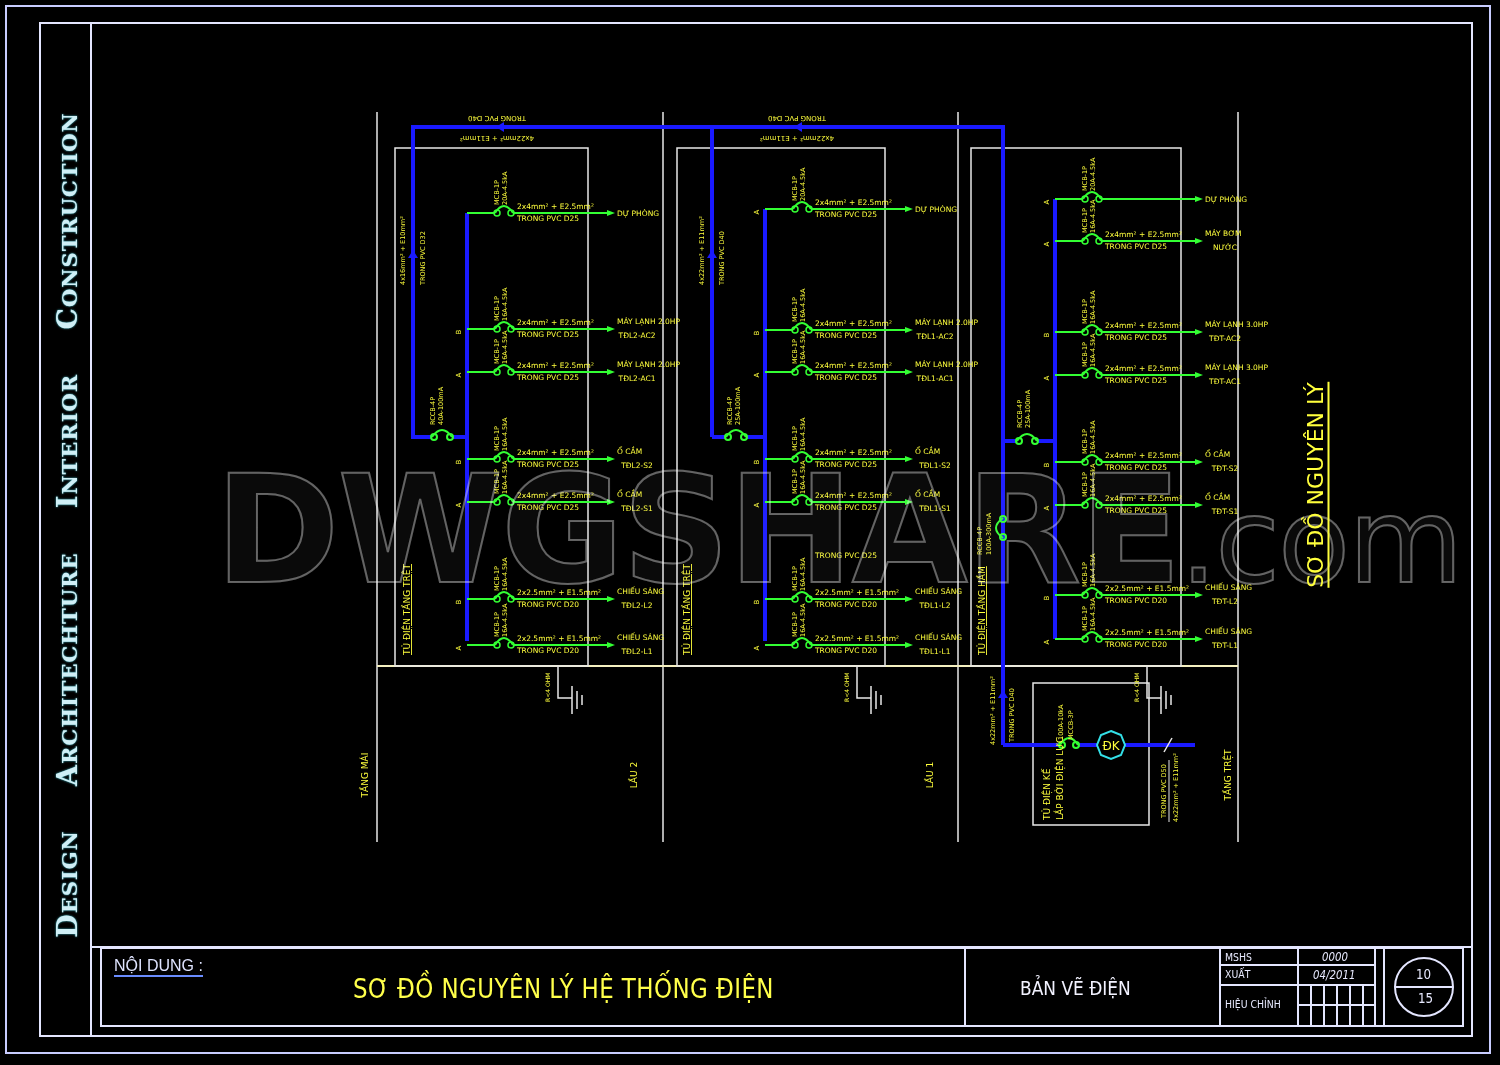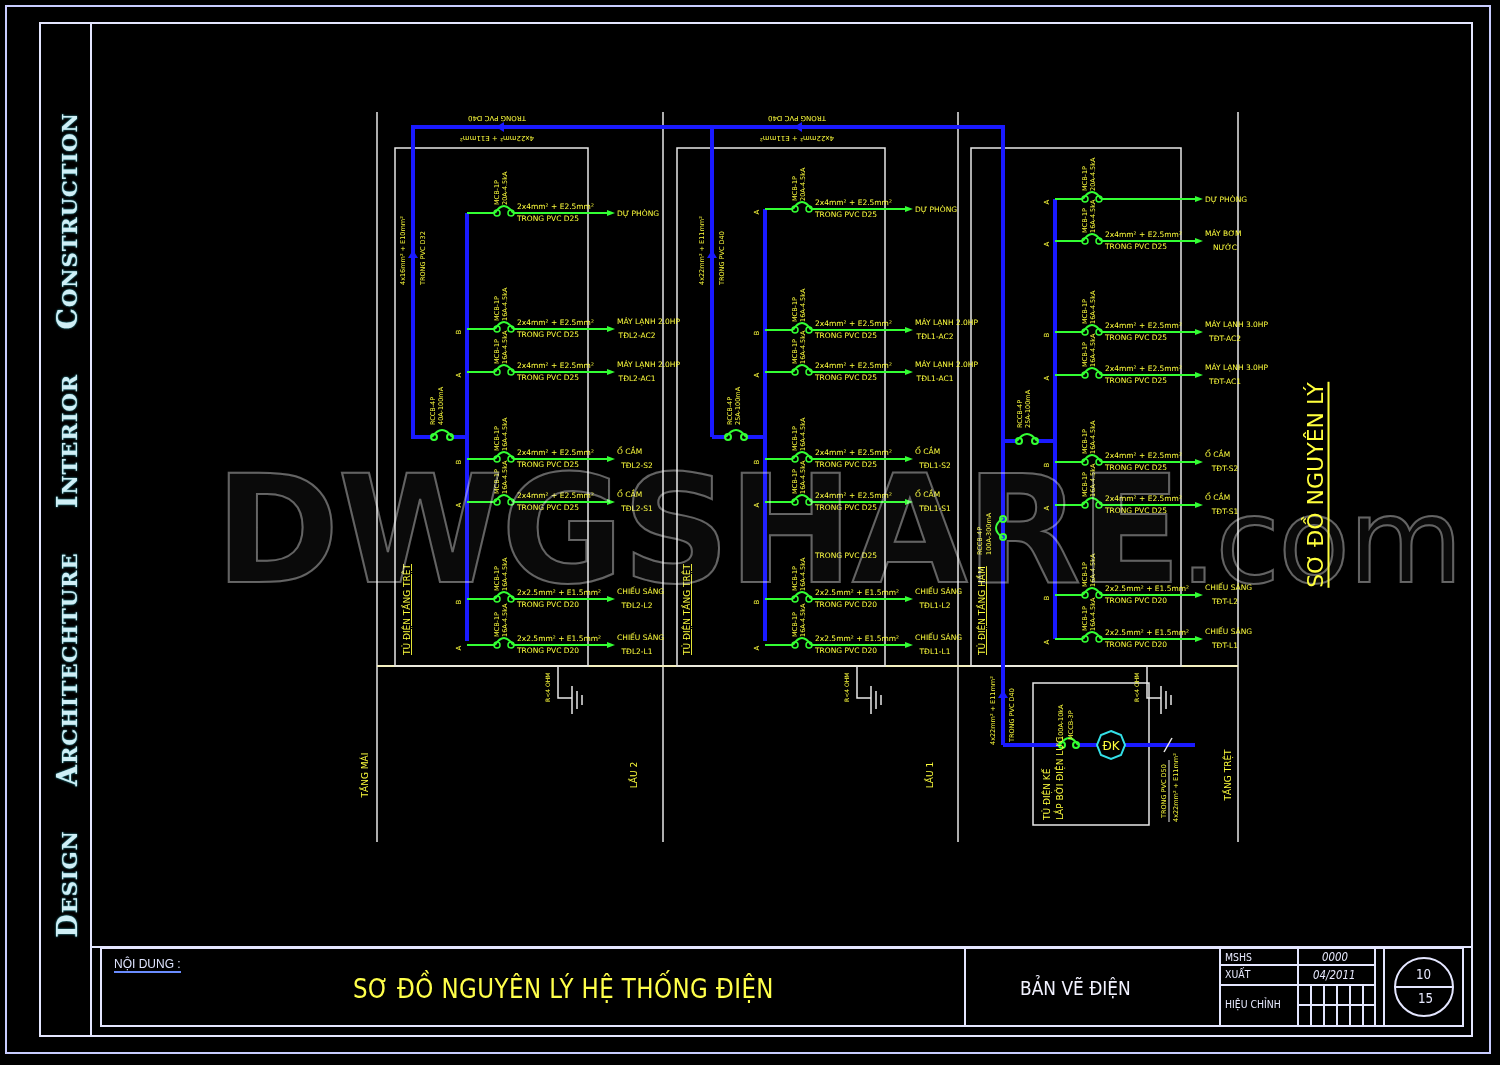--- a/index.html
+++ b/index.html
@@ -4,21 +4,21 @@
 <style>
   html,body{margin:0;padding:0;background:#000;}
   body{width:1500px;height:1065px;position:relative;overflow:hidden;font-family:"Liberation Sans",sans-serif;}
   #canvas{position:absolute;left:0;top:0;width:1500px;height:1065px;}
   .side-strip{position:absolute;left:44px;top:110px;width:46px;height:830px;}
   .side-text{position:absolute;left:50%;top:50%;transform:translate(-50%,-50%) rotate(-90deg);white-space:nowrap;
     font-family:"DejaVu Serif",serif;font-weight:bold;color:#cfeff6;font-size:21px;letter-spacing:1px;
     text-shadow:0 0 2px #4fd6e6;}
   .side-text .cap{font-size:27px;}
   .side-text .gap{display:inline-block;width:36px;}
-  .tb-label{position:absolute;color:#e6e6f0;font-size:12px;}
+  .tb-label{position:absolute;color:#e6e6f0;font-size:16px;}
   .tb-main{position:absolute;color:#ffff4a;font-size:27px;letter-spacing:0.5px;font-family:"DejaVu Sans",sans-serif;transform:scaleX(0.85);transform-origin:left center;}
   .tb-sub{position:absolute;color:#f2f2ff;font-size:20px;font-family:"DejaVu Sans",sans-serif;transform:scaleX(0.85);transform-origin:left center;}
   .tb-small{position:absolute;color:#e8eaff;font-size:11px;font-family:"DejaVu Sans",sans-serif;transform:scaleX(0.85);transform-origin:left center;}
   .watermark{position:absolute;left:215px;top:455px;font-family:"DejaVu Sans",sans-serif;font-weight:bold;font-size:150px;
     color:rgba(255,255,255,0.04);-webkit-text-stroke:2px rgba(255,255,255,0.38);letter-spacing:-2px;white-space:nowrap;line-height:1;}
   .watermark .dotcom{font-size:118px;font-weight:normal;}
   .schema-title{position:absolute;left:1296px;top:385px;width:40px;height:200px;}
   .schema-title span{position:absolute;left:50%;top:50%;transform:translate(-50%,-50%) rotate(-90deg);white-space:nowrap;
     color:#ffff3c;font-size:22px;font-family:"DejaVu Sans",sans-serif;border-bottom:2px solid #ffff3c;transform-origin:center;}
   svg text{font-family:"DejaVu Sans",sans-serif;}

